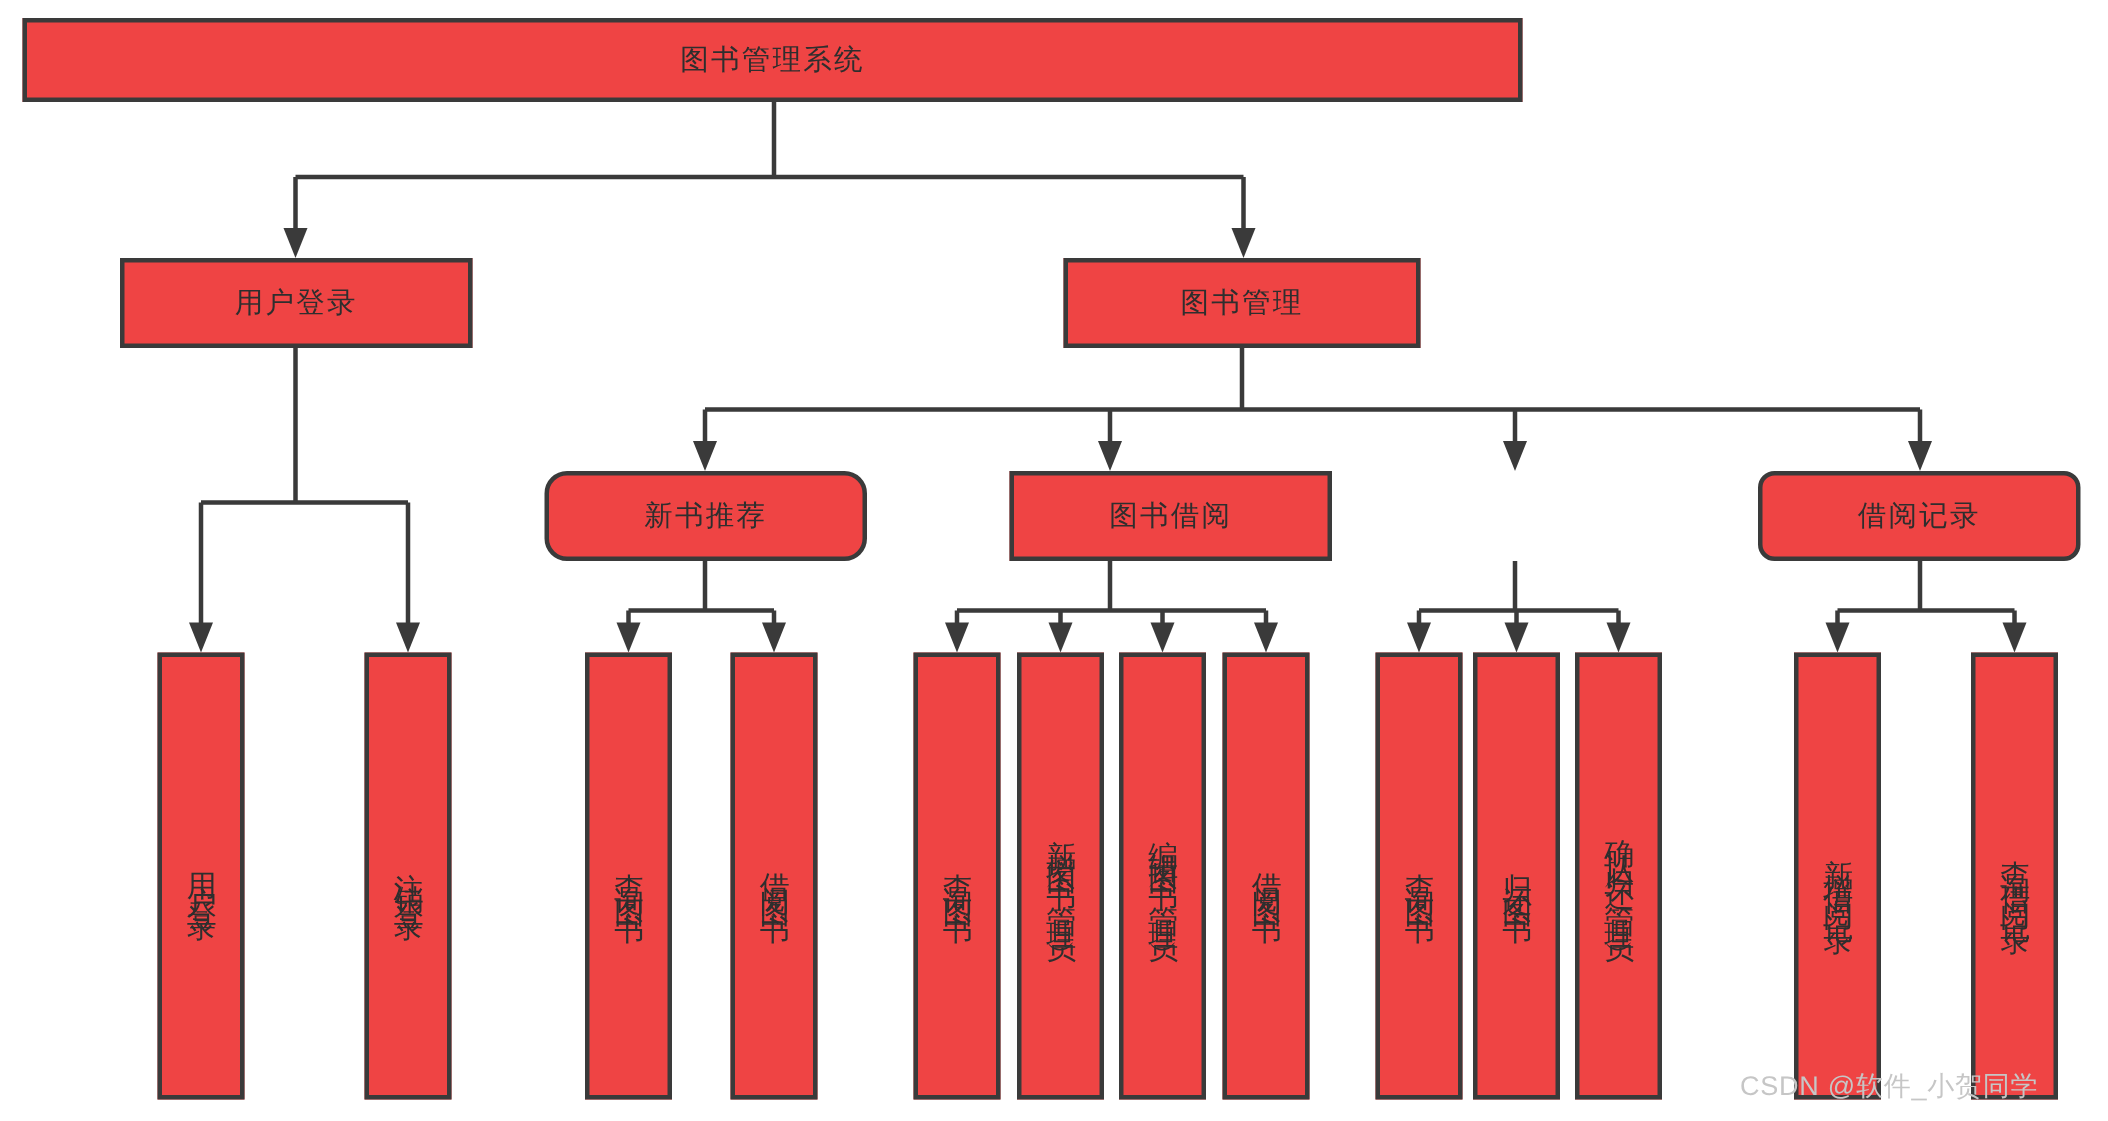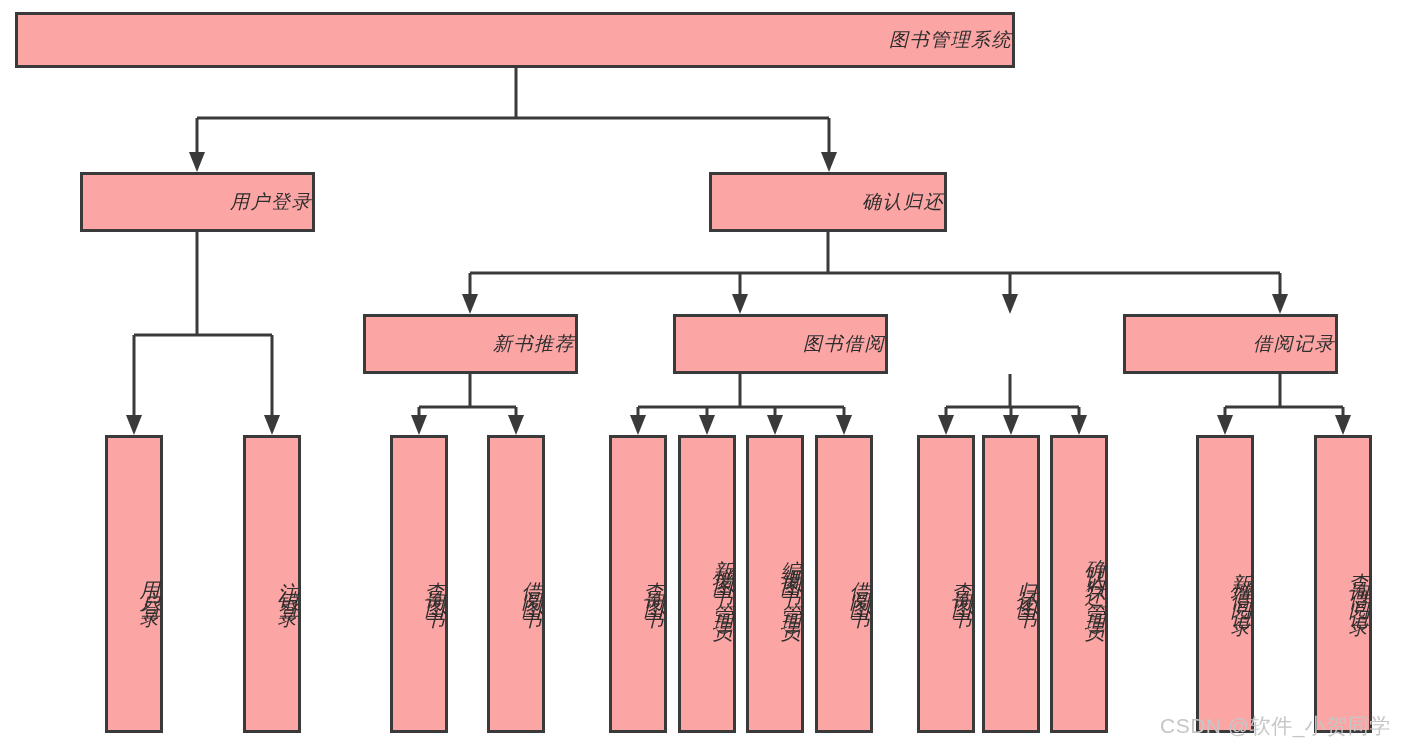--- a/index.html
+++ b/index.html
@@ -3,43 +3,43 @@
 <meta charset="utf-8">
 <style>
   html,body { margin:0; padding:0; background:#ffffff; }
   .stage {
     position:relative; width:1405px; height:747px; background:#ffffff;
     font-family:"Liberation Sans", sans-serif; overflow:hidden;
   }
   svg.wires { position:absolute; left:0; top:0; z-index:0; }
   .node {
     position:absolute; box-sizing:border-box;
-    border:3px solid #3a3a3a; background:#fca5a5;
-    display:flex; align-items:center; justify-content:flex-end;
-    color:#2e2e2e; z-index:1;font-style:italic;
+    border:3px solid #3a3a3a; background:#ef4444;
+    display:flex; align-items:center; justify-content:center;
+    color:#2e2e2e; z-index:1;
   }
   .hnode { font-size:19px; letter-spacing:1.5px; }
   .root  { left:15px;  top:12px;  width:1000px; height:56px; }
   .l2a   { left:80px;  top:172px; width:235px;  height:60px; }
   .l2b   { left:709px; top:172px; width:238px;  height:60px; }
   .l3    { top:314px;  width:215px; height:60px; }
-  .l3a { left:363px; } .l3b { left:633px;margin-left:40px; } .l3c { left:903px; } .l3d { left:1123px; }
+  .l3a { left:363px;border-radius:15px; } .l3b { left:633px;margin-left:40px; } .l3c { left:903px; } .l3d { left:1172px;border-radius:11px; }
   .leaf  { top:435px; width:58px; height:298px; }
   .leaf span {
     writing-mode:vertical-rl; text-orientation:mixed;
     font-size:20px; letter-spacing:9px; color:#2e2e2e; line-height:1;
   }
   .fa { left:105px; } .fb { left:243px; }
   .fc { left:390px; } .fd { left:487px; }
   .fe { left:609px; } .ff { left:678px; } .fg { left:746px; } .fh { left:815px; }
   .fi { left:917px; } .fj { left:982px; } .fk { left:1050px; }
   .fl { left:1196px; } .fm { left:1314px; }
   .watermark {
     position:absolute; left:1160px; top:712px; z-index:2;
-    font-size:21px; color:#c6c6c6; letter-spacing:0.5px; white-space:nowrap;
+    font-size:18px; color:#c6c6c6; letter-spacing:0.5px; white-space:nowrap;
   }
 </style>
 </head>
 <body>
 
 <div class="stage">
 
   <svg class="wires" width="1405" height="747" viewBox="0 0 1405 747">
     <g stroke="#3a3a3a" stroke-width="3" fill="none">
 
@@ -81,21 +81,21 @@
   </svg>
 
   <div class="node root hnode">
     <span>图书管理系统</span>
   </div>
 
   <div class="node l2a hnode">
     <span>用户登录</span>
   </div>
   <div class="node l2b hnode">
-    <span>确认归还</span>
+    <span>图书管理</span>
   </div>
 
   <div class="node l3 l3a hnode">
     <span>新书推荐</span>
   </div>
   <div class="node l3 l3b hnode">
     <span>图书借阅</span>
   </div>
   <div class="node l3 l3d hnode">
     <span>借阅记录</span>

